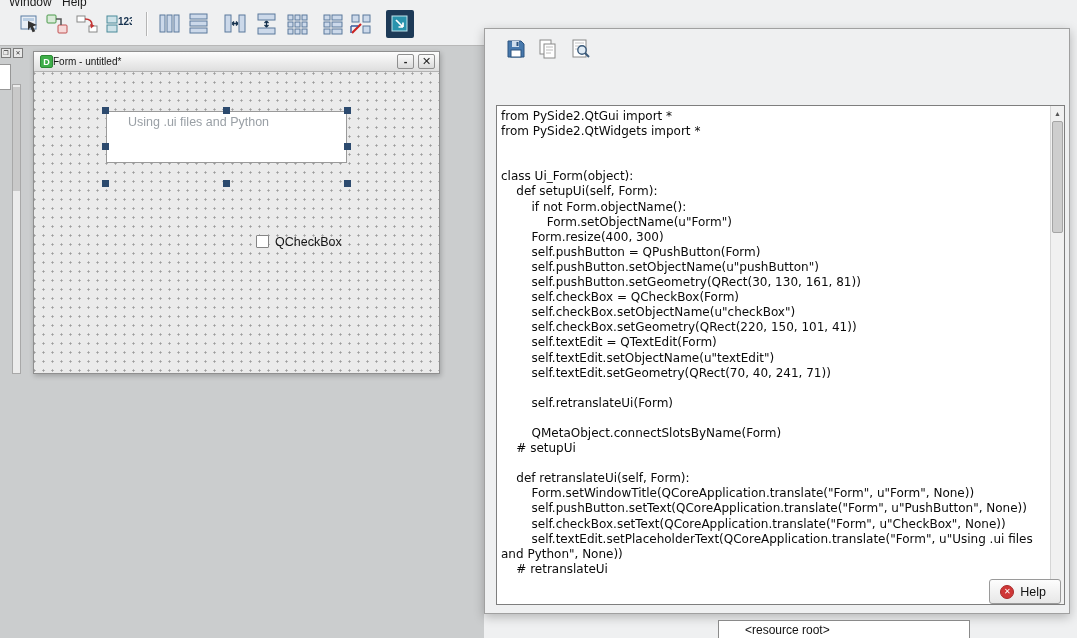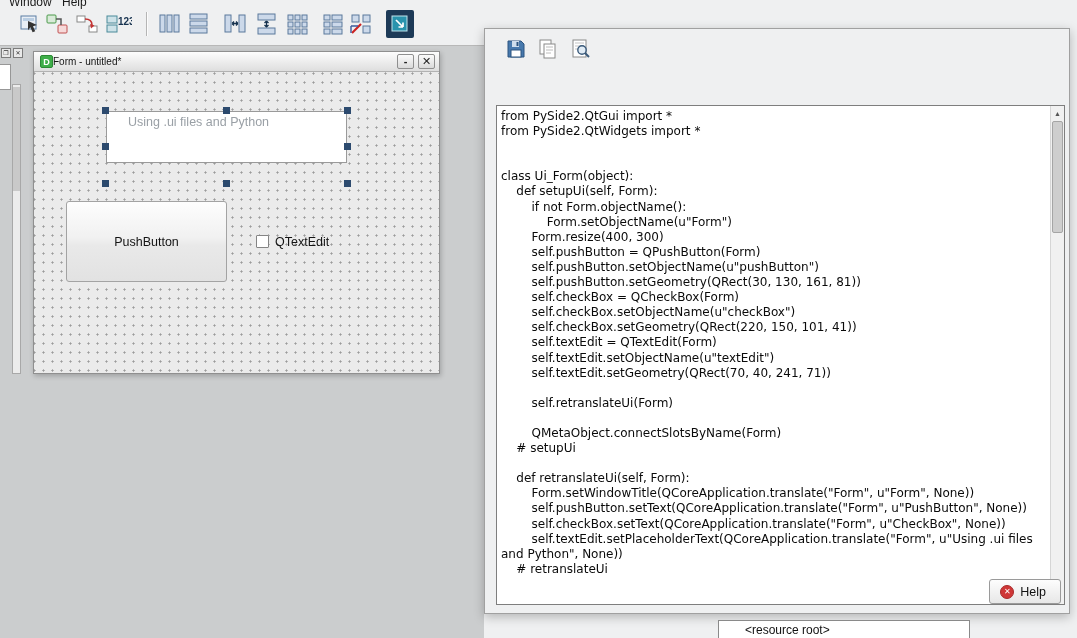--- a/index.html
+++ b/index.html
@@ -222,27 +222,24 @@
       </div>
       <div class="hdl" id="h-tl"></div>
       <div class="hdl" id="h-tm"></div>
       <div class="hdl" id="h-tr"></div>
       <div class="hdl" id="h-ml"></div>
       <div class="hdl" id="h-mr"></div>
       <div class="hdl" id="h-bl"></div>
       <div class="hdl" id="h-bm"></div>
       <div class="hdl" id="h-br"></div>
 
-      <div id="w-pushbutton">
-        <span>PushButton</span>
-      </div>
 
       <div id="w-checkbox">
         <span id="cb-box"></span>
-        <span id="cb-label">QTextEdit</span>
+        <span id="cb-label">QCheckBox</span>
       </div>
 
     </div>
   </div>
 </div>
 
 <div id="code-dialog">
 
   <span class="dicon" id="di-save">
     <svg width="24" height="24" viewBox="0 0 24 24">

